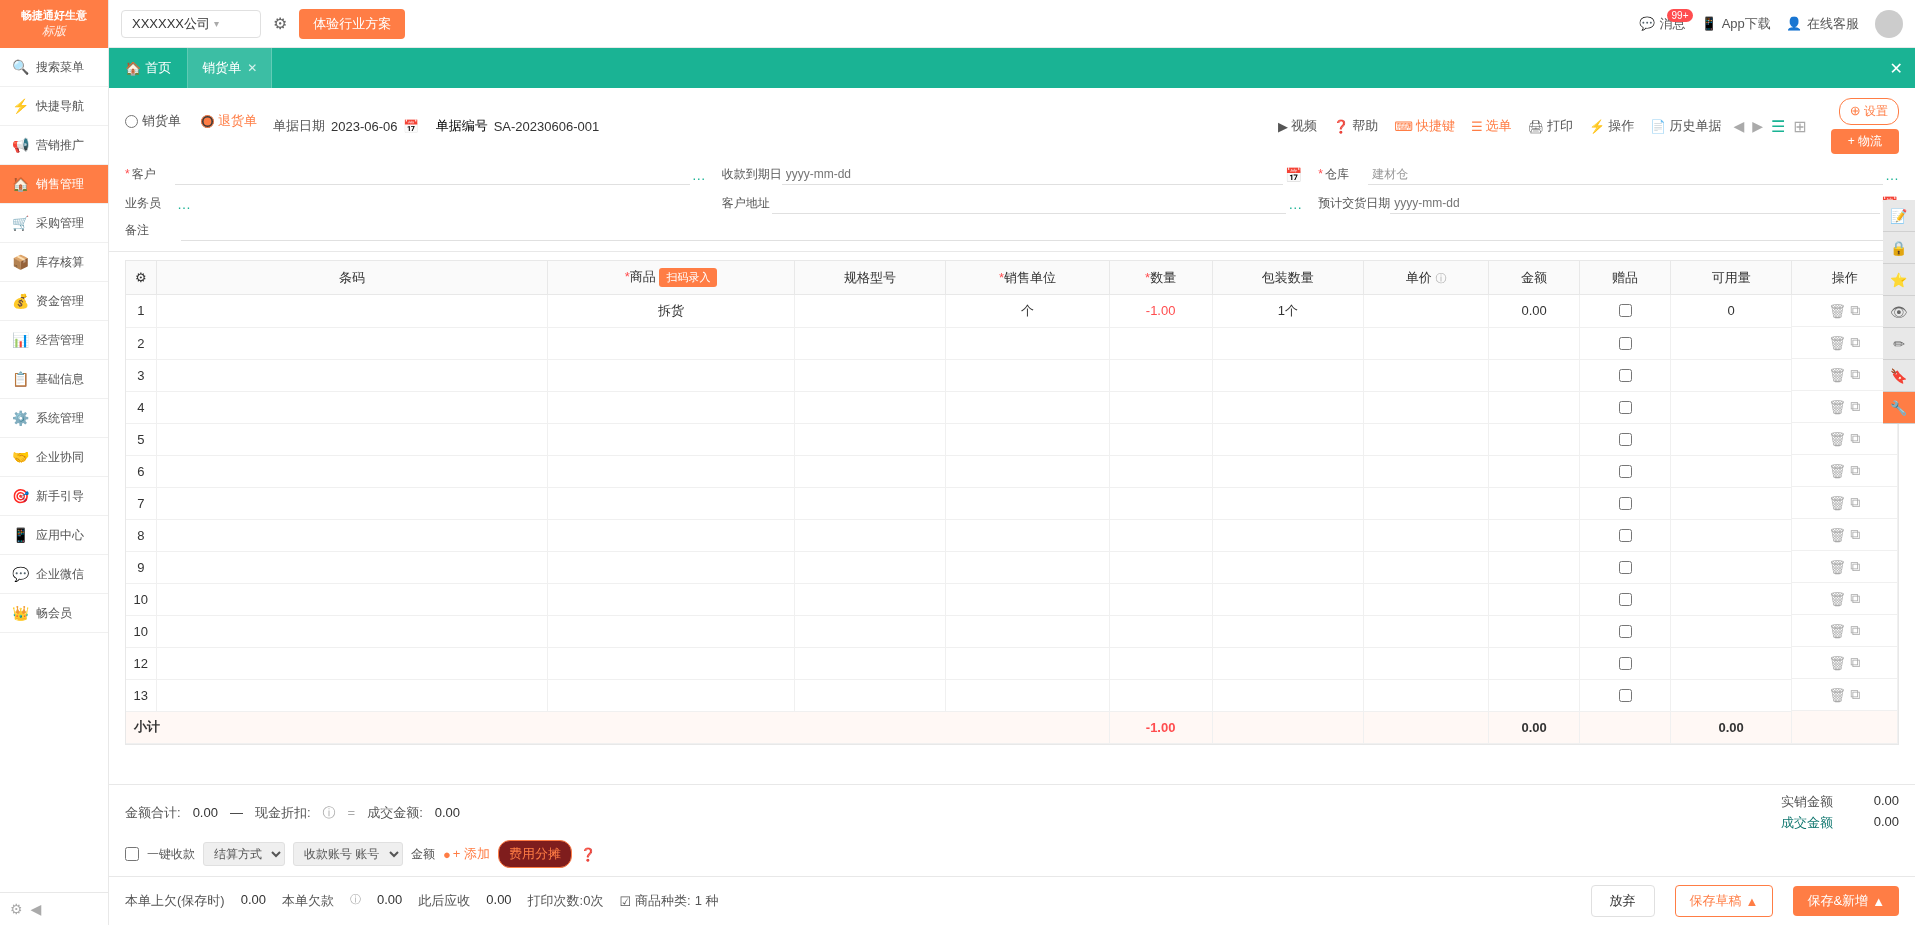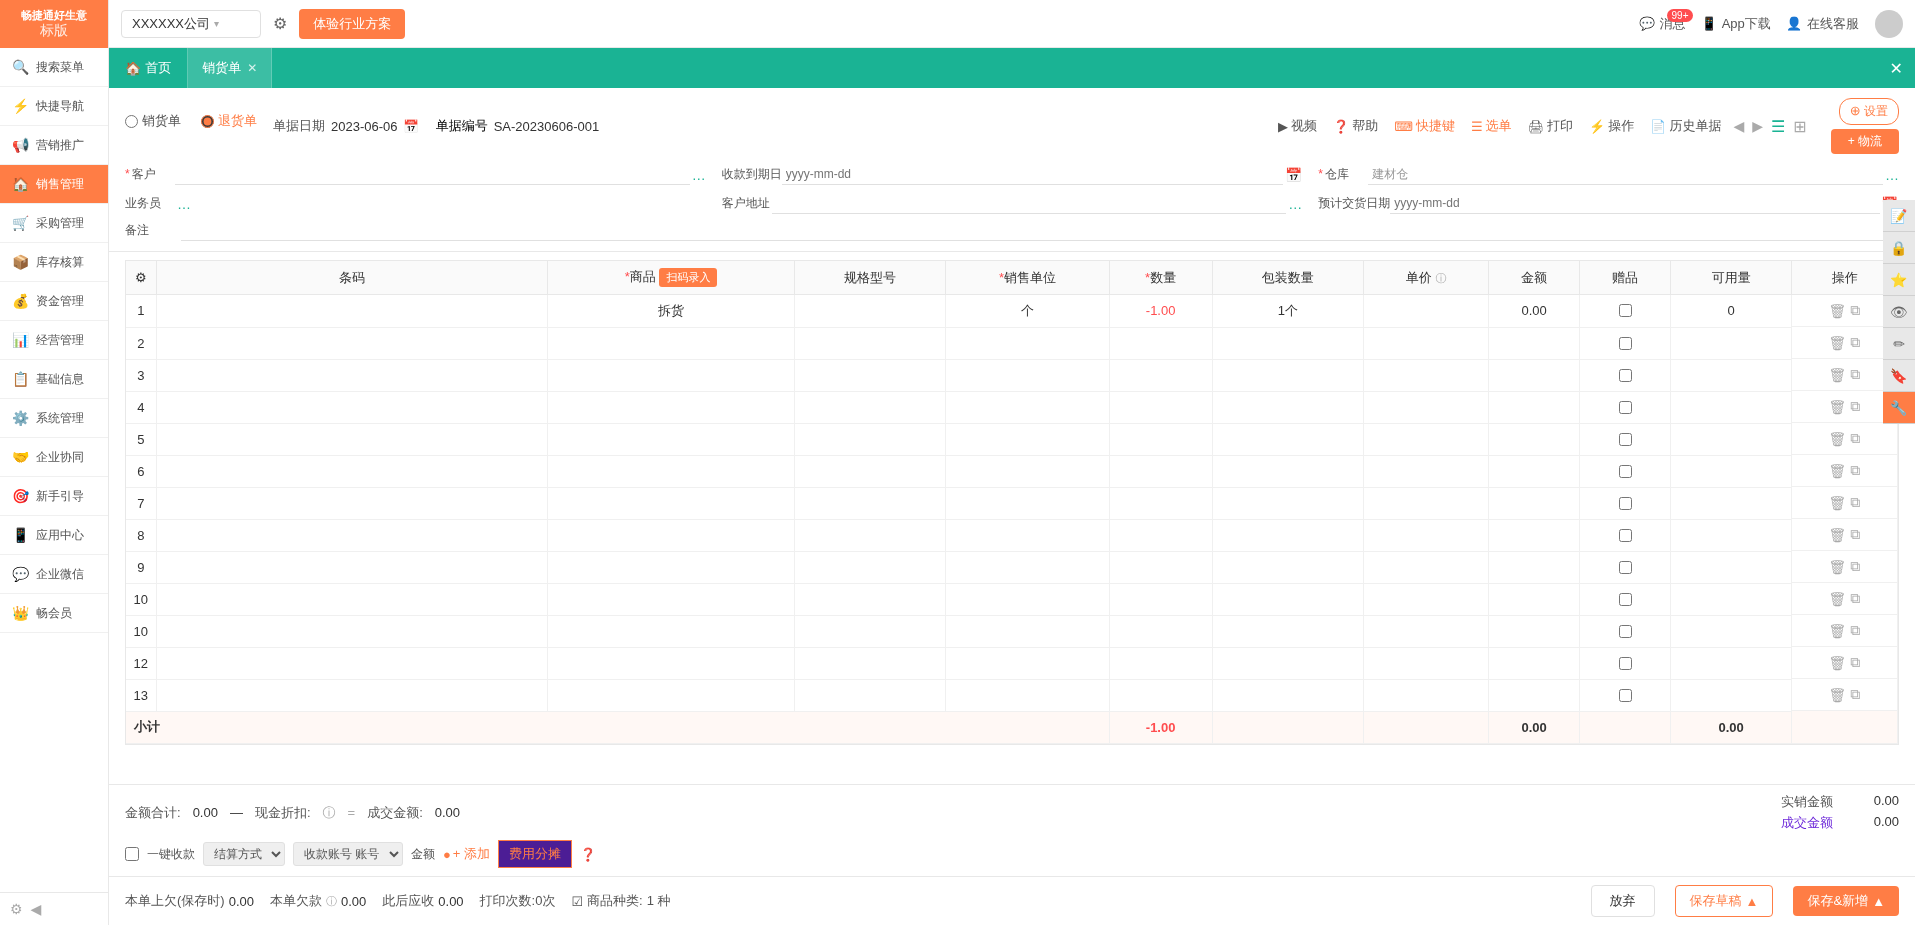--- a/index.html
+++ b/index.html
@@ -2,21 +2,21 @@
 <html><head>
   <meta charset="utf-8">
   <style>
     * { box-sizing: border-box; margin: 0; padding: 0; font-family: 'Microsoft YaHei', Arial, sans-serif; font-size: 13px; }
     body { background: #f5f5f5; display: flex; height: 925px; overflow: hidden; }
 
     
     .sidebar { width: 109px; background: #fff; display: flex; flex-direction: column; border-right: 1px solid #e8e8e8; flex-shrink: 0; }
     .sidebar-logo { background: #ff7d45; color: #fff; padding: 8px; text-align: center; height: 48px; display: flex; align-items: center; justify-content: center; flex-direction: column; }
     .sidebar-logo .logo-title { font-size: 11px; font-weight: bold; color: #fff; line-height: 1.3; }
-    .sidebar-logo .logo-sub { font-size: 14px; color: rgba(255,255,255,0.85); }
+    .sidebar-logo .logo-sub { font-size: 12px; color: rgba(255,255,255,0.85); font-style: italic; }
     .sidebar-menu { flex: 1; overflow-y: auto; }
     .sidebar-item { display: flex; align-items: center; padding: 10px 12px; cursor: pointer; color: #555; border-bottom: 1px solid #f0f0f0; }
     .sidebar-item.active { background: #ff7d45; color: #fff; }
     .sidebar-item .s-icon { width: 18px; height: 18px; margin-right: 6px; display: flex; align-items: center; justify-content: center; font-size: 14px; }
     .sidebar-item .s-label { font-size: 12px; }
     .sidebar-footer { display: flex; align-items: center; padding: 8px 10px; border-top: 1px solid #e8e8e8; gap: 8px; }
     .sidebar-footer .gear-icon, .sidebar-footer .arrow-icon { color: #aaa; cursor: pointer; font-size: 14px; }
 
     
     .main { flex: 1; display: flex; flex-direction: column; overflow: hidden; }
@@ -86,25 +86,25 @@
     .footer-amounts { display: flex; align-items: center; gap: 12px; font-size: 13px; }
     .footer-amounts .label { color: #555; }
     .footer-amounts .value { color: #333; }
     .footer-amounts .dash { color: #333; }
     .footer-amounts .eq { color: #aaa; }
     .footer-amounts .result { color: #333; }
     .payment-row { display: flex; align-items: center; gap: 8px; margin-top: 8px; }
     .check-box { width: 14px; height: 14px; border: 1px solid #ccc; border-radius: 2px; cursor: pointer; }
     .payment-select { border: 1px solid #e0e0e0; border-radius: 3px; padding: 3px 6px; font-size: 12px; color: #555; cursor: pointer; }
     .add-btn { background: none; border: none; color: #ff7d45; cursor: pointer; font-size: 12px; display: flex; align-items: center; gap: 2px; }
-    .expense-btn { border: 1px solid #ff7d45; background: #4c1d95; color: #ff7d45; border-radius: 0; padding: 4px 10px; cursor: pointer; font-size: 12px; }
+    .expense-btn { border: 1px solid #ff7d45; background: #7f1d1d; color: #ff7d45; border-radius: 12px; padding: 4px 10px; cursor: pointer; font-size: 12px; }
 
     
     .bottom-bar { background: #fff; border-top: 1px solid #e8e8e8; padding: 8px 16px; display: flex; align-items: center; gap: 16px; flex-shrink: 0; }
-    .bottom-stat { display: flex; align-items: center; gap: 4px; font-size: 12px; }
+    .bottom-stat { display: flex; align-items: flex-start; gap: 16px; font-size: 12px; }
     .bottom-stat .label { color: #555; }
     .bottom-stat .value { color: #333; }
     .bottom-stat .info-icon { color: #aaa; font-size: 11px; cursor: pointer; }
     .print-stat { display: flex; align-items: center; gap: 4px; font-size: 12px; color: #555; }
     .product-type { display: flex; align-items: center; gap: 4px; font-size: 12px; color: #555; }
     .bottom-right { margin-left: auto; display: flex; align-items: center; gap: 20px; }
     .discard-btn { border: 1px solid #e0e0e0; background: #fff; color: #333; border-radius: 4px; padding: 6px 18px; cursor: pointer; font-size: 13px; }
     .draft-btn { border: 1px solid #ff7d45; background: #fff; color: #ff7d45; border-radius: 4px; padding: 6px 14px; cursor: pointer; font-size: 13px; display: flex; align-items: center; gap: 4px; }
     .save-new-btn { background: #ff7d45; color: #fff; border: none; border-radius: 4px; padding: 6px 14px; cursor: pointer; font-size: 13px; display: flex; align-items: center; gap: 4px; }
 
@@ -661,21 +661,21 @@
         <span style="color:#aaa;cursor:pointer;">ⓘ</span>
         <span class="eq">=</span>
         <span class="label">成交金额:</span>
         <span class="result">0.00</span>
         <div style="margin-left:auto; display:flex; flex-direction:column; gap:3px; text-align:right;">
           <div style="display:flex; justify-content:flex-end; gap:16px;">
             <span style="color:#555;">实销金额</span>
             <span style="color:#333; min-width:50px;">0.00</span>
           </div>
           <div style="display:flex; justify-content:flex-end; gap:16px;">
-            <span style="color:#6d28d9;text-align:right;">成交金额</span>
+            <span style="color:#0f766e;text-align:right;">成交金额</span>
             <span style="color:#333; min-width:50px;">0.00</span>
           </div>
         </div>
       </div>
 
       <div class="payment-row">
         <input type="checkbox" class="check-box" style="">
         <span style="font-size:12px; color:#555;">一键收款</span>
         <select class="payment-select">
           <option>结算方式</option>

